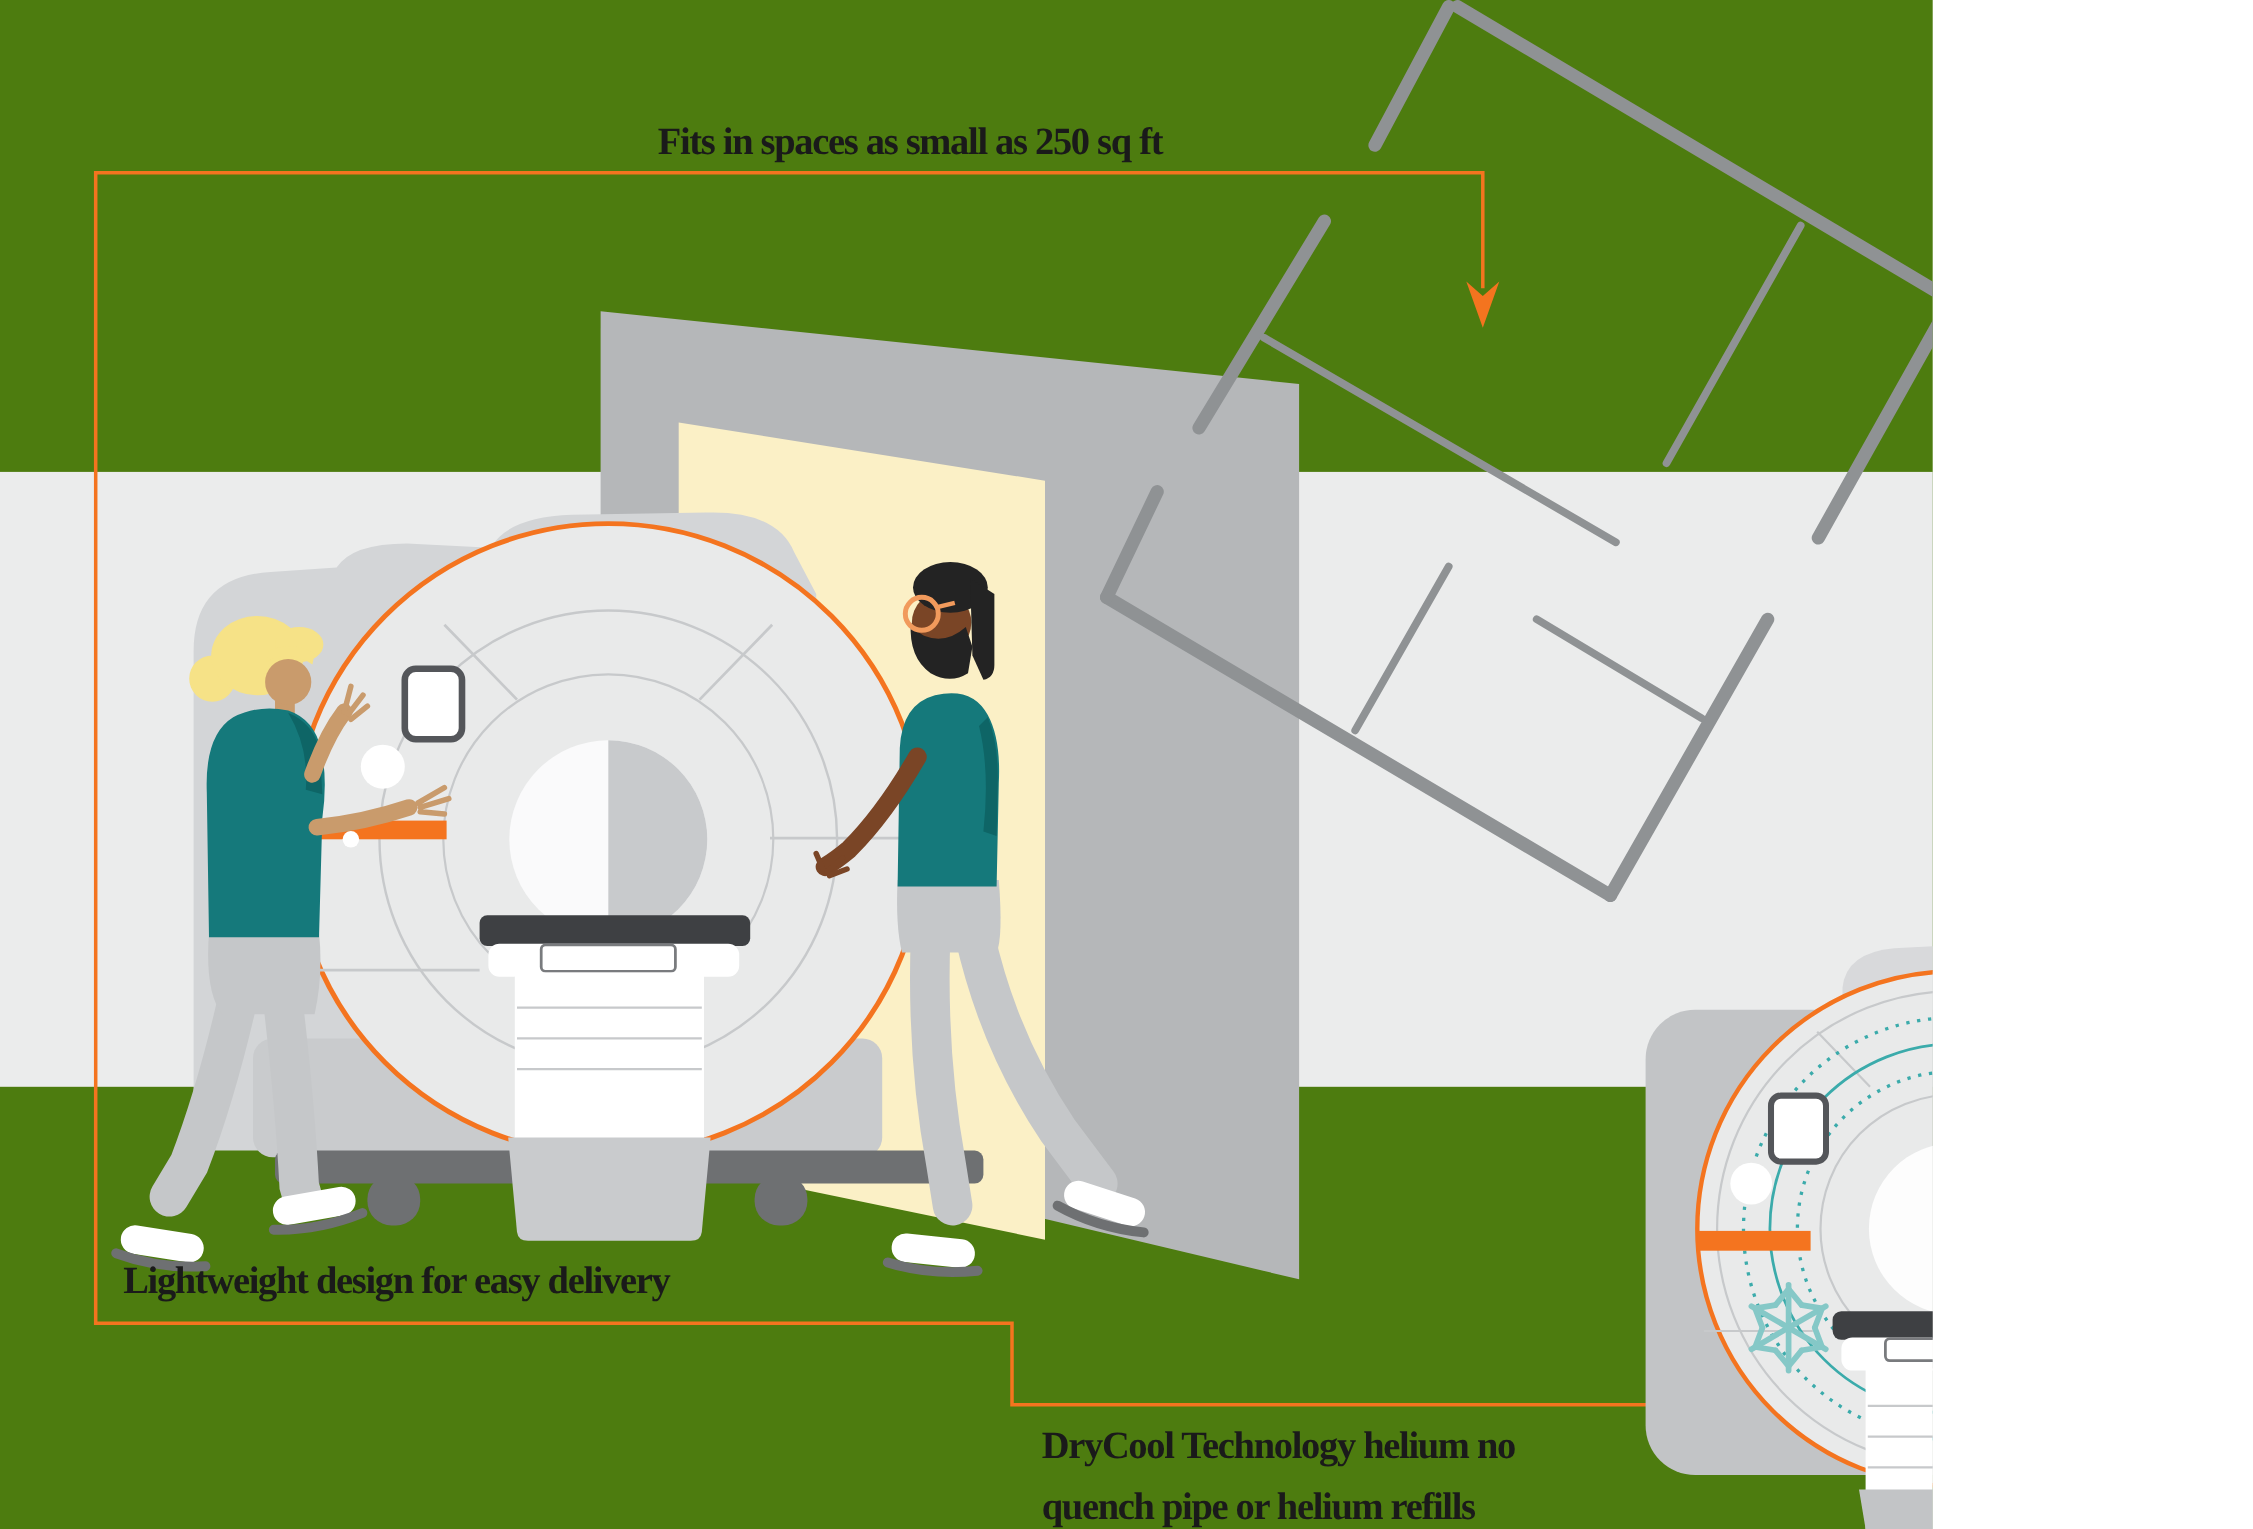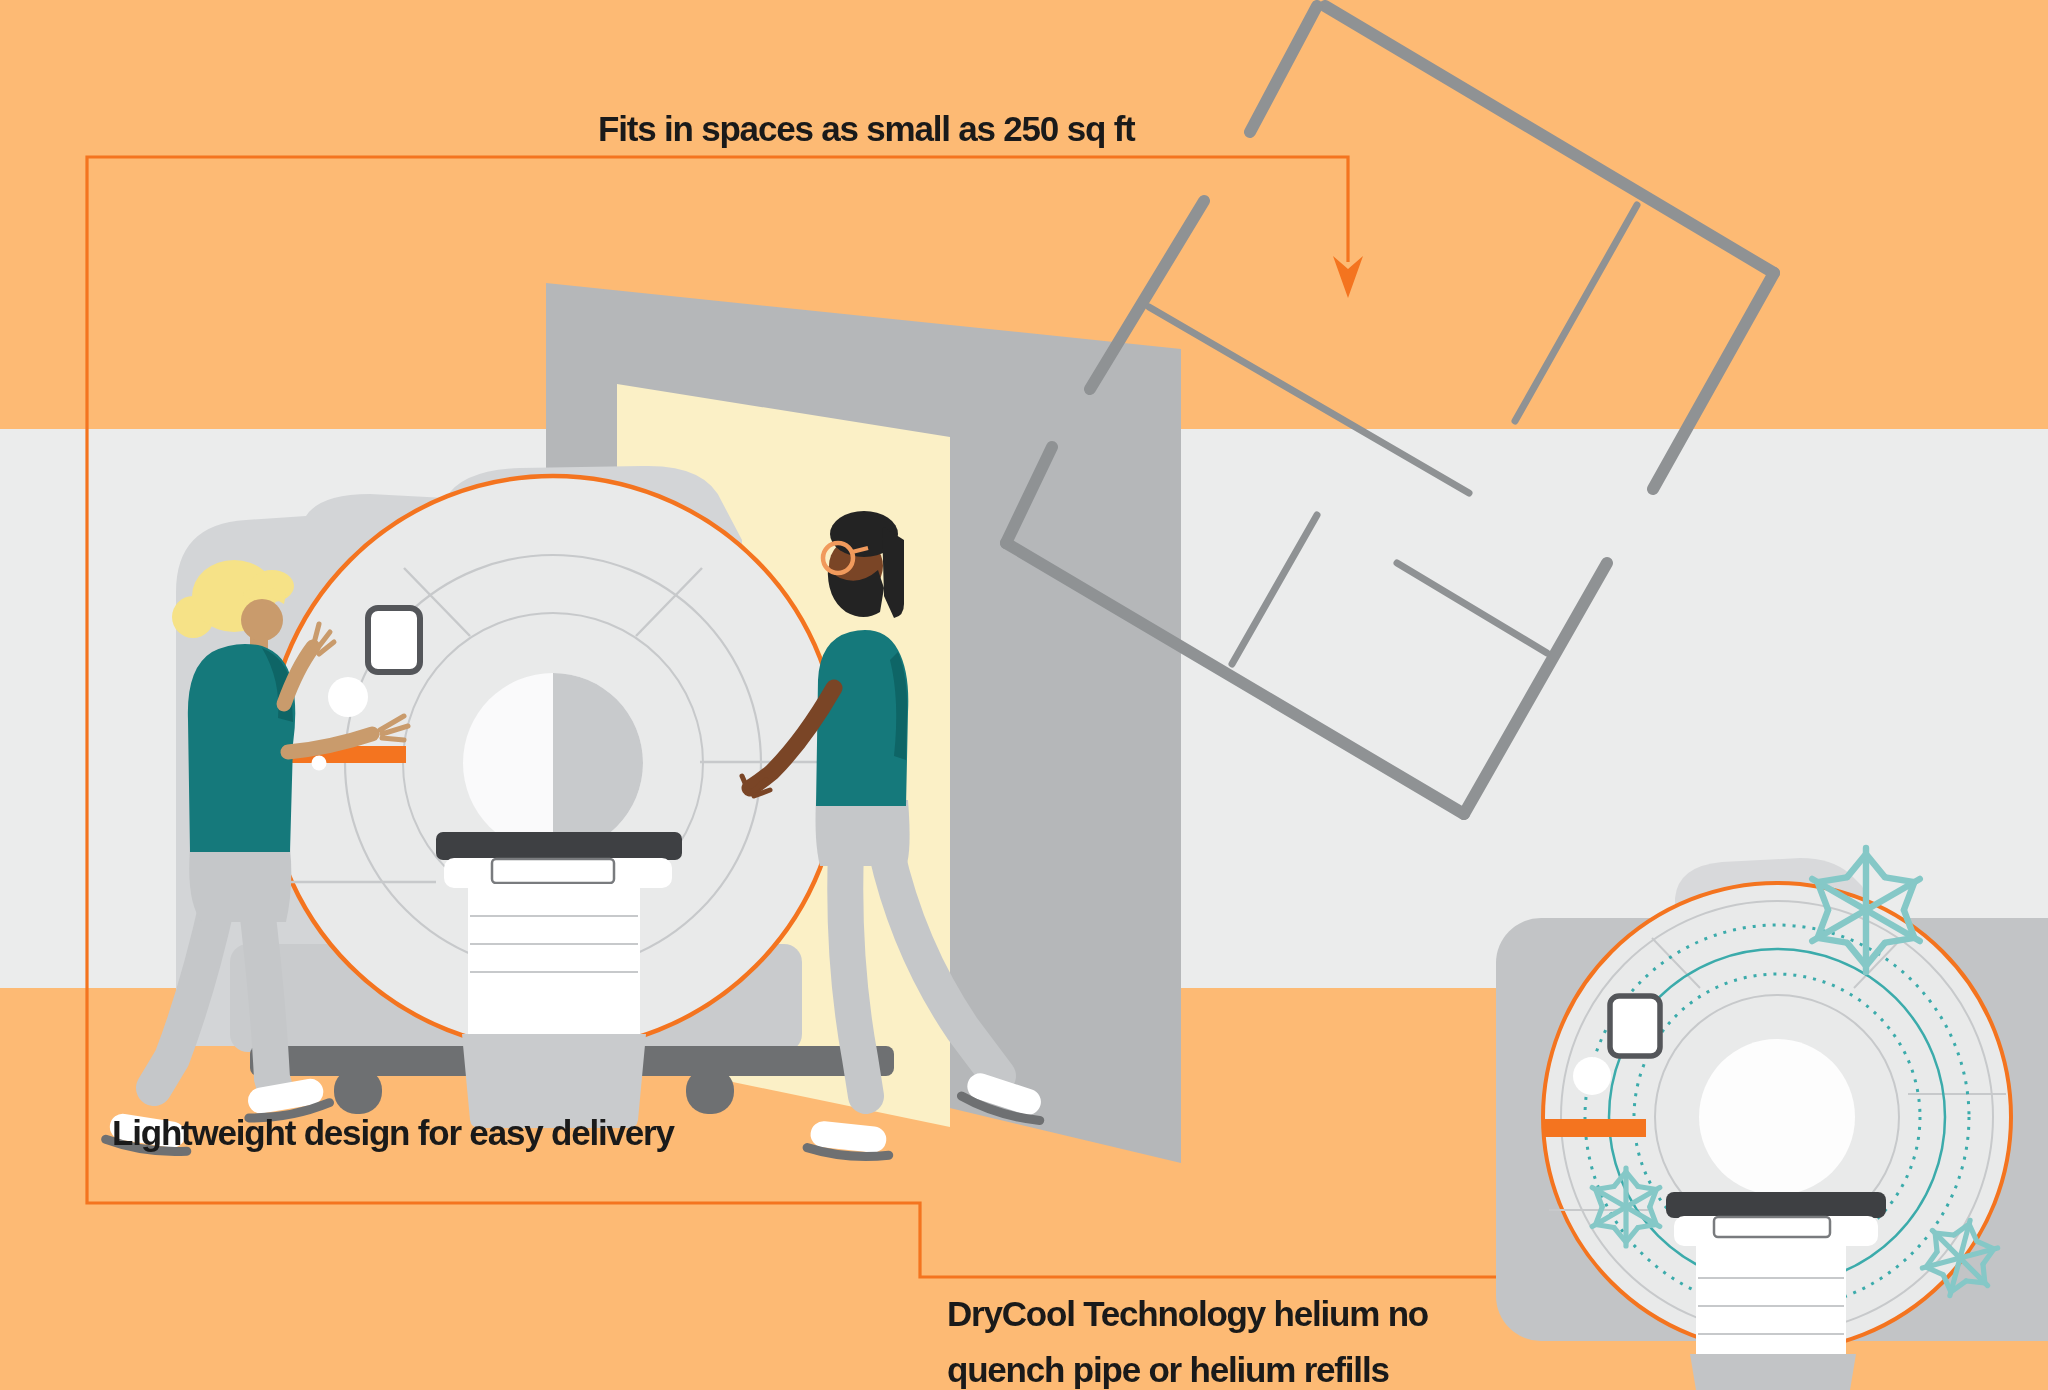--- a/index.html
+++ b/index.html
@@ -1,17 +1,17 @@
 <!DOCTYPE html>
 <html style="--accent_orange: #F4741F; --text_black: #1A1A1A; --band_gray: #EBECEC; --floorplan_wall_gray: #8F9294; --room_wall_gray: #B5B7B9; --doorway_yellow: #FBF0C6; --blob_light_gray: #D3D5D7; --blob_medium_gray: #C2C4C6; --machine_face_gray: #E9EAEA; --machine_dark_gray: #6E7072; --table_dark: #3E4043; --scrubs_teal: #15797B; --scrubs_teal_shade: #0E6566; --snowflake_teal: #85C8C7; --ring_teal: #3BABAB; --skin_light: #C99B6C; --skin_dark: #7A4526; --hair_blonde: #F6E287; --glasses_orange: #F19A5C;"><head>
 <meta charset="utf-8">
 <style>
   html,body{margin:0;padding:0;background:#ffffff;}
-  .stage{position:relative;width:2048px;height:1390px;background:#fdba74;overflow:hidden;
-         font-family:Liberation Sans, sans-serif;}
+  .stage{position:relative;width:1757px;height:1390px;background:#4d7c0f;overflow:hidden;
+         font-family:Liberation Serif, serif;}
   .art{position:absolute;left:0;top:0;}
   .label{position:absolute;font-weight:bold;color:var(--text_black,#1a1a1a);
          font-size:35px;letter-spacing:-1.2px;white-space:nowrap;line-height:1.6;}
   .label .ln{display:block;}
   
   .o-stroke{stroke:var(--accent_orange);}
   .o-fill{fill:var(--accent_orange);}
   .plan-stroke{stroke:var(--floorplan_wall_gray);}
   .band-fill{fill:var(--band_gray);}
   .wall-fill{fill:var(--room_wall_gray);}
@@ -190,20 +190,20 @@
         <path fill="#232323" d="M828,566 Q826,598 846,612 Q864,622 880,612 L884,588 L878,570 Q860,586 840,578 Q832,574 828,566 Z"></path>
         <circle fill="none" stroke="#F19A5C" stroke-width="4.5" cx="838" cy="558" r="15"></circle>
         <path stroke="#F19A5C" stroke-width="4" fill="none" d="M852,552 L868,548"></path>
       </g>
     </g>
   </g>
 </svg>
 
 <div class="label" style="left:598px;top:101px;">Fits in spaces as small as 250 sq ft</div>
 
-<div class="label" style="left:112px;top:1105px;">Lightweight design for easy delivery</div>
+<div class="label" style="left:112px;top:1136px;">Lightweight design for easy delivery</div>
 
 <div class="label" style="left:947px;top:1286px;">
   <span class="ln">DryCool Technology helium no</span>
   <span class="ln">quench pipe or helium refills</span>
 </div>
 
 </div>
 
 </body></html>

